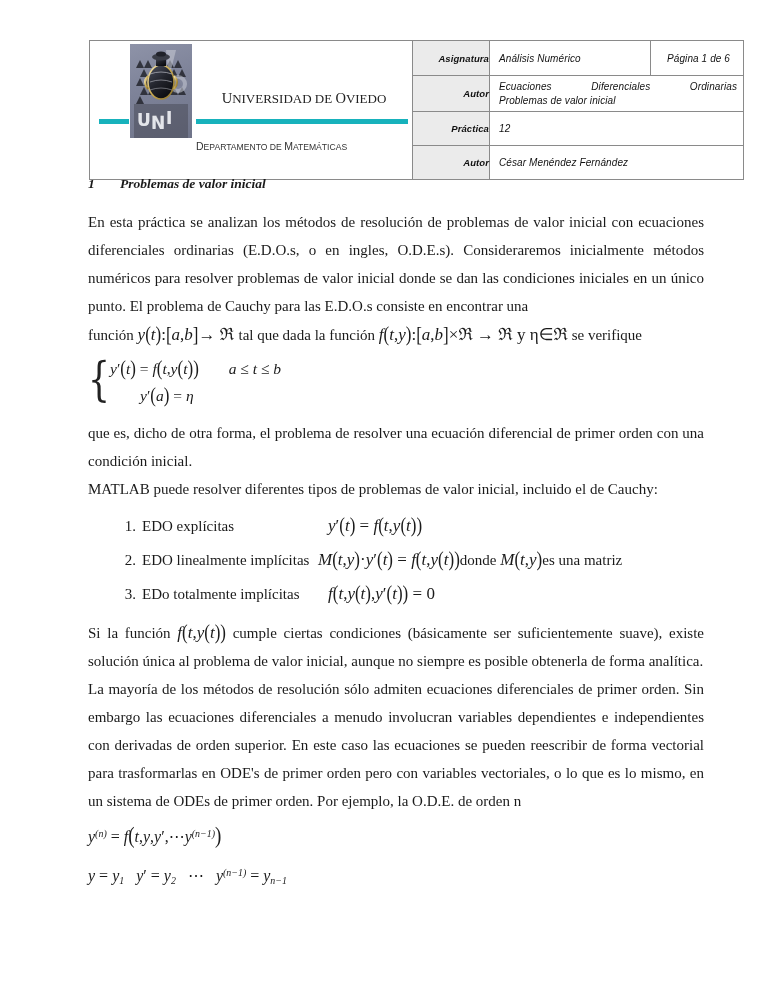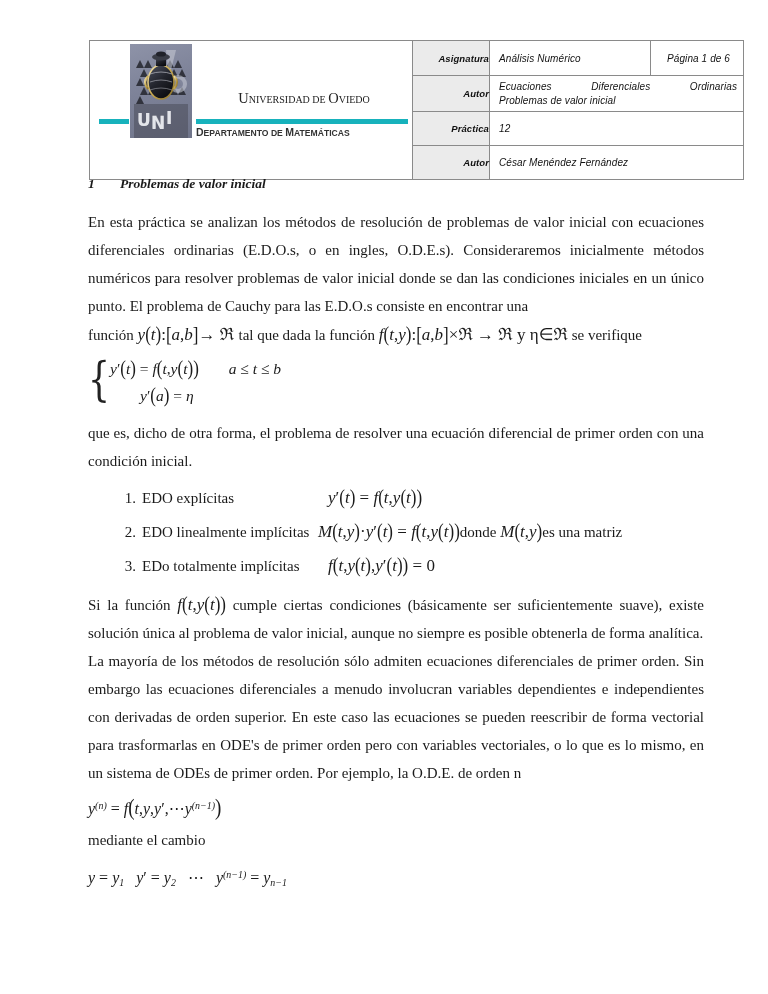--- a/index.html
+++ b/index.html
@@ -120,31 +120,30 @@
     left: 109px;
     top: 49px;
     width: 210px;
     text-align: center;
     font-family: "Liberation Serif", serif;
     font-size: 14.5px;
     color: #222;
     white-space: nowrap;
   }
   .univ-name .sc-big { font-size: 14.5px; }
-  .univ-name .sc-small { font-size: 10px; }
+  .univ-name .sc-small { font-size: 13px; }
   .dept-name {
     position: absolute;
     left: 106px;
-    top: 85px;
+    top: 99px;
     width: 214px;
     font-family: "Liberation Sans", sans-serif;
     font-size: 10.5px;
     color: #333;
     white-space: nowrap;
-    font-weight: bold;
   }
   .dept-name .sc-big { font-size: 10.5px; }
   .dept-name .sc-small { font-size: 8.6px; }
 
   
   .body-area {
     position: absolute;
     left: 88px;
     top: 176px;
     width: 616px;
@@ -390,20 +389,21 @@
         <span class="mi">y</span><span class="mr">′</span><span class="paren">(</span><span class="mi">t</span><span class="paren">)</span> <span class="mr">=</span> <span class="mi">f</span><span class="paren">(</span><span class="mi">t</span><span class="mr">,</span><span class="mi">y</span><span class="paren">(</span><span class="mi">t</span><span class="paren">)</span><span class="paren">)</span>
         <span class="eq-cond"><span class="mi">a</span> <span class="mr">≤</span> <span class="mi">t</span> <span class="mr">≤</span> <span class="mi">b</span></span>
       </div>
       <div class="eq-line indent2">
         <span class="mi">y</span><span class="mr">′</span><span class="paren">(</span><span class="mi">a</span><span class="paren">)</span> <span class="mr">=</span> <span class="mi">η</span>
       </div>
     </div>
 
     <p class="para">que es, dicho de otra forma, el problema de resolver una ecuación diferencial de primer orden con una condición inicial.</p>
 
+    <p class="para last-ragged">MATLAB puede resolver diferentes tipos de problemas de valor inicial, incluido el de Cauchy:</p>
 
     <ol class="odelist">
       <li>
         <span class="li-label w1">EDO explícitas</span><span class="li-math mbig"><span class="mi">y</span><span class="mr">′</span><span class="paren">(</span><span class="mi">t</span><span class="paren">)</span> <span class="mr">=</span> <span class="mi">f</span><span class="paren">(</span><span class="mi">t</span><span class="mr">,</span><span class="mi">y</span><span class="paren">(</span><span class="mi">t</span><span class="paren">)</span><span class="paren">)</span></span>
       </li>
       <li>
         <span class="li-label">EDO linealmente implícitas</span><span class="li-math mbig">&nbsp;&nbsp;<span class="mi">M</span><span class="paren">(</span><span class="mi">t</span><span class="mr">,</span><span class="mi">y</span><span class="paren">)</span><span class="mr">·</span><span class="mi">y</span><span class="mr">′</span><span class="paren">(</span><span class="mi">t</span><span class="paren">)</span> <span class="mr">=</span> <span class="mi">f</span><span class="paren">(</span><span class="mi">t</span><span class="mr">,</span><span class="mi">y</span><span class="paren">(</span><span class="mi">t</span><span class="paren">)</span><span class="paren">)</span></span><span style="font-size:15px">donde</span> <span class="li-math mbig"><span class="mi">M</span><span class="paren">(</span><span class="mi">t</span><span class="mr">,</span><span class="mi">y</span><span class="paren">)</span></span><span style="font-size:15px">es una matriz</span>
       </li>
       <li>
         <span class="li-label w1">EDo totalmente implícitas</span><span class="li-math mbig"><span class="mi">f</span><span class="paren">(</span><span class="mi">t</span><span class="mr">,</span><span class="mi">y</span><span class="paren">(</span><span class="mi">t</span><span class="paren">)</span><span class="mr">,</span><span class="mi">y</span><span class="mr">′</span><span class="paren">(</span><span class="mi">t</span><span class="paren">)</span><span class="paren">)</span> <span class="mr">=</span> <span class="mr">0</span></span>
@@ -416,20 +416,19 @@
       <span class="mbig"><span class="mi">f</span><span class="paren">(</span><span class="mi">t</span><span class="mr">,</span><span class="mi">y</span><span class="paren">(</span><span class="mi">t</span><span class="paren">)</span><span class="paren">)</span></span>
       <span>cumple ciertas condiciones (básicamente ser suficientemente suave), existe solución única al problema de valor inicial, aunque no siempre es posible obtenerla de forma analítica.</span>
     </p>
 
     <p class="para">La mayoría de los métodos de resolución sólo admiten ecuaciones diferenciales de primer orden. Sin embargo las ecuaciones diferenciales a menudo involucran variables dependientes e independientes con derivadas de orden superior. En este caso las ecuaciones se pueden reescribir de forma vectorial para trasformarlas en ODE's de primer orden pero con variables vectoriales, o lo que es lo mismo, en un sistema de ODEs de primer orden. Por ejemplo, la O.D.E. de orden n</p>
 
     <div class="eq-display">
       <span class="mi">y</span><sup class="msup">(<span class="mi">n</span>)</sup> <span class="mr">=</span> <span class="mi">f</span><span class="paren" style="font-size:19px">(</span><span class="mi">t</span><span class="mr">,</span><span class="mi">y</span><span class="mr">,</span><span class="mi">y</span><span class="mr">′</span><span class="mr">,</span><span class="mr">⋯</span><span class="mi">y</span><sup class="msup">(<span class="mi">n</span>−1)</sup><span class="paren" style="font-size:19px">)</span>
     </div>
 
-    <p class="para mt6">mediante el cambio</p>
 
     <div class="eq-display mt6">
       <span class="mi">y</span> <span class="mr">=</span> <span class="mi">y</span><sub class="msub">1</sub>&nbsp;&nbsp;&nbsp;<span class="mi">y</span><span class="mr">′</span> <span class="mr">=</span> <span class="mi">y</span><sub class="msub">2</sub>&nbsp;&nbsp;&nbsp;<span class="mr">⋯</span>&nbsp;&nbsp;&nbsp;<span class="mi">y</span><sup class="msup">(<span class="mi">n</span>−1)</sup> <span class="mr">=</span> <span class="mi">y</span><sub class="msub"><span class="mi">n</span>−1</sub>
     </div>
 
   </div>
 </div>
 
 </body></html>

